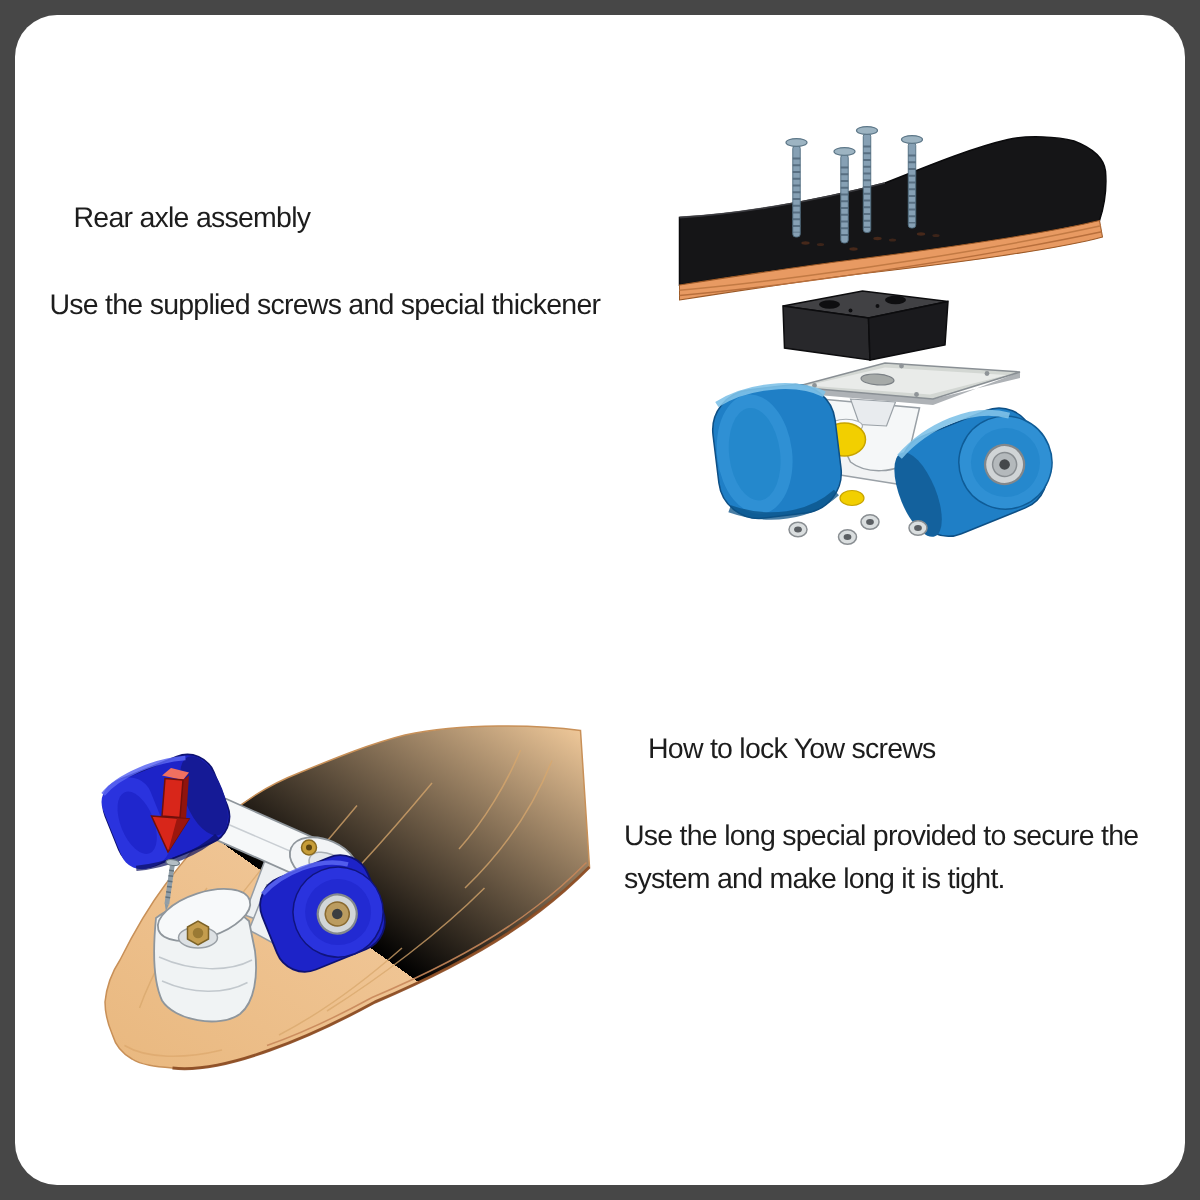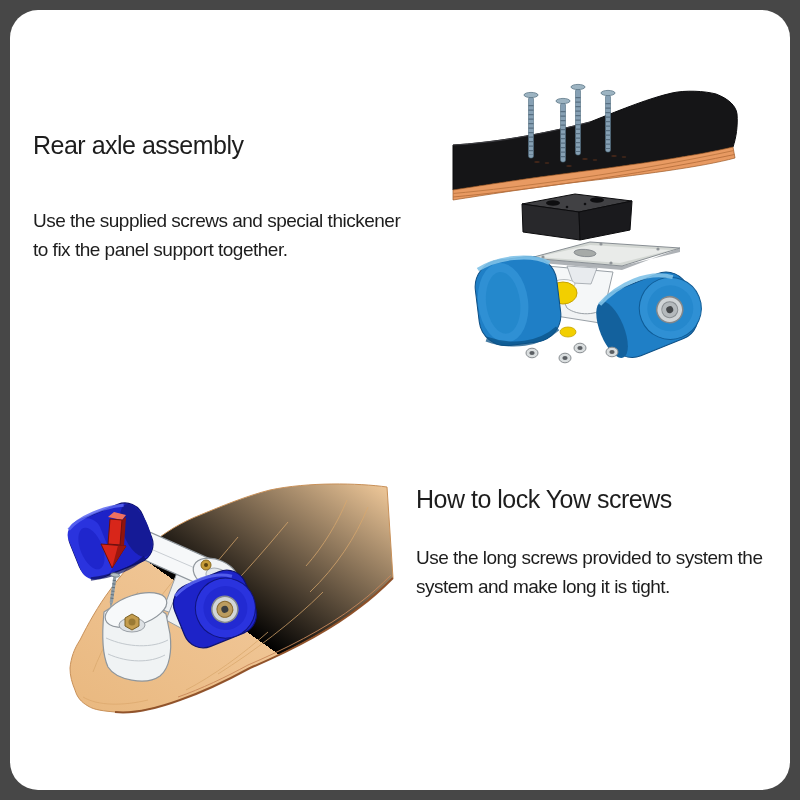--- a/index.html
+++ b/index.html
@@ -7,41 +7,40 @@
     width:800px;height:800px;position:relative;overflow:hidden;
     background:#474747;
     font-family:"Liberation Sans","DejaVu Sans",sans-serif;
   }
   .card{
     position:absolute;left:10px;top:10px;right:10px;bottom:10px;
     background:#ffffff;border-radius:28px;
   }
   .textblock{position:absolute;color:#1d1d1d;}
   .heading{
-    font-size:25px;letter-spacing:-0.5px;line-height:29px;white-space:nowrap;
+    font-size:19px;letter-spacing:-0.5px;line-height:29px;white-space:nowrap;margin-left:16px;
   }
   .bodytext{position:absolute;font-size:19px;letter-spacing:-0.5px;line-height:29px;color:#1d1d1d;}
   .bodytext .line{white-space:nowrap;}
   #text-rear{left:33px;top:131px;}
-  #body-rear{left:33px;top:206px;}
+  #body-rear{left:33px;top:189px;}
   #text-yow{left:416px;top:485px;}
   #body-yow{left:416px;top:543px;}
   svg{position:absolute;display:block;}
   #illus-rear{left:415px;top:60px;}
   #illus-yow{left:38px;top:462px;}
 </style>
 </head>
 <body>
 
 <div class="card"></div>
 
 <div class="textblock heading" id="text-rear">Rear axle assembly</div>
 <div class="bodytext" id="body-rear">
   <div class="line">Use the supplied screws and special thickener</div>
-  <div class="line">to fix the panel support together.</div>
 </div>
 
 <svg id="illus-rear" width="380" height="310" viewBox="0 0 380 310">
 
   <g>
     <path d="M 38,85 C 75,83 125,75 175,62 C 210,48 235,38 257,33 C 270,30 290,31 301,34
              C 314,39 321,46 322,54 C 323,66 321,78 318,87
              C 285,95 225,104 155,113 C 115,118 70,125 38,130 Z" fill="#151517" stroke="#0a0a0c" stroke-width="1"></path>
     <path d="M 38,85 C 75,83 125,75 175,62" fill="none" stroke="#45454a" stroke-width="1.2" opacity="0.8"></path>
 
@@ -279,15 +278,15 @@
   <g transform="rotate(8 77 114)">
     <line x1="77" y1="115" x2="77" y2="141" stroke="#909ea8" stroke-width="3.2"></line>
     <line x1="77" y1="118" x2="77" y2="139" stroke="#5d6d78" stroke-width="3.2" stroke-dasharray="1 2.6" opacity="0.9"></line>
     <path d="M 75.6,141 L 78.4,141 L 77,146 Z" fill="#8b99a3"></path>
     <ellipse cx="77" cy="113" rx="4.5" ry="2" fill="#b3bec5" stroke="#6a7880" stroke-width="0.8"></ellipse>
   </g>
 </svg>
 
 <div class="textblock heading" id="text-yow">How to lock Yow screws</div>
 <div class="bodytext" id="body-yow">
-  <div class="line">Use the long screws provided to system the</div>
+  <div class="line">Use the long special provided to secure the</div>
   <div class="line">system and make long it is tight.</div>
 </div>
 
 </body></html>

